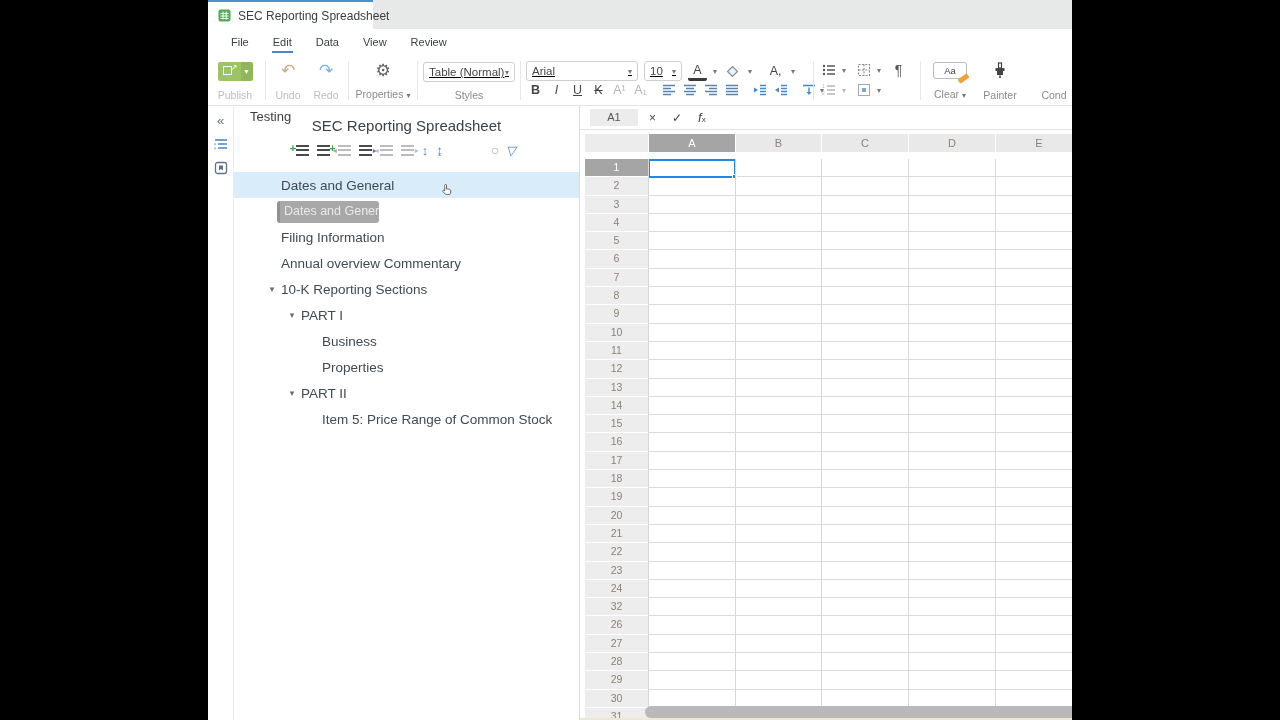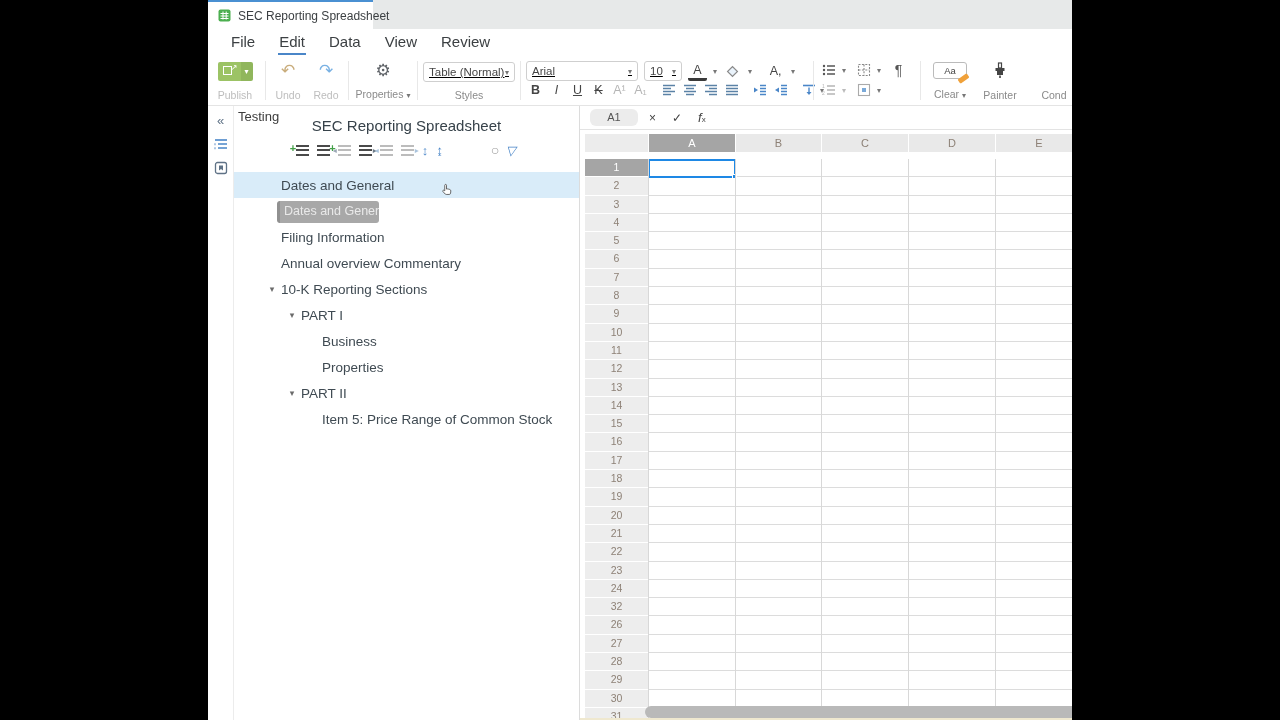--- a/index.html
+++ b/index.html
@@ -8,21 +8,21 @@
   .app { position:absolute; left:208px; top:0; width:864px; height:720px; background:#fff; overflow:hidden; }
 
   
   .tabstrip { height:29px; background:#e7e9e9; display:flex; }
   .tab { position:relative; width:165px; background:#fff; display:flex; align-items:center; gap:7px; padding:0 10px; border-top:2px solid #4a90d2; }
   .tab-ic { width:13px; height:13px; flex:0 0 auto; }
   .tab-title { font-size:12px; color:#3c4043; white-space:nowrap; }
 
   
   .menubar { height:27px; background:#fff; display:flex; align-items:center; gap:22px; padding-left:22px; }
-  .menu-item { font-size:15px; color:#3c4043; padding:3px 1px; border-bottom:2px solid transparent; }
+  .menu-item { font-size:11px; color:#3c4043; padding:3px 1px; border-bottom:2px solid transparent; }
   .menu-item.active { border-bottom-color:#4a86c8; }
 
   
   .toolbar { height:49px; background:#fff; display:flex; align-items:stretch; overflow:hidden; white-space:nowrap; }
   .sep { flex:0 0 1px; background:#e8e8e8; margin:5px 3px; }
   .tb-col { flex:0 0 auto; display:flex; flex-direction:column; align-items:center; justify-content:space-between; padding:6px 2px 4px; }
   .tb-label { font-size:10.5px; color:#8a8a8a; line-height:11px; white-space:nowrap; }
   .tb-label.dim { color:#bdbdbd; }
   .caret { font-size:8px; color:#777; }
   .caret.dim { color:#bbb; }
@@ -77,27 +77,27 @@
   .tree-item { display:flex; align-items:center; height:26px; font-size:13.5px; color:#3f4a52; }
   .tree-item.lvl0 { padding-left:47px; }
   .tree-item.lvl1 { padding-left:67px; }
   .tree-item.lvl2 { padding-left:88px; }
   .tree-item.sel { background:#d9ecf9; }
   .tree-item .tcaret { width:18px; margin-left:-18px; text-align:center; font-size:9px; color:#6b6b6b; }
   .tree-item.placeholder { background:transparent; }
 
   .ghost { position:absolute; left:43px; top:95px; width:102px; height:22px; background:#a8a8a8; border-left:3px solid #909090; border-radius:3px; overflow:hidden; }
   .ghost-label { display:block; padding:3px 0 0 4px; font-size:12.5px; color:#e9e9e9; white-space:nowrap; }
-  .ghost-overlay { position:absolute; left:4px; top:3px; font-size:13px; color:#3d3d3d; }
+  .ghost-overlay { position:absolute; left:16px; top:3px; font-size:13px; color:#3d3d3d; }
   .hand-cursor { position:absolute; left:206px; top:76px; }
 
   
   .grid { position:relative; flex:1 1 auto; overflow:hidden; background:#fff; }
   .fbar { height:24px; border-bottom:1px solid #e3e3e3; display:flex; align-items:center; gap:6px; padding-left:10px; }
-  .namebox { width:48px; height:17px; background:#ececec; border-radius:6px; font-size:11px; color:#555; text-align:center; line-height:17px; }
+  .namebox { width:48px; height:17px; background:#ececec; border-radius:0; font-size:11px; color:#555; text-align:center; line-height:17px; }
   .fbar-ic { font-size:12px; color:#444; padding:0 5px; }
   .fx { display:inline-block; font-size:8px; color:#444; }
   .fx::first-letter { font-size:13px; font-style:italic; }
 
   .chead { display:flex; margin-top:4px; height:18px; }
   .hcell { background:#e9e9e9; margin-right:1px; font-size:11px; color:#8d8176; text-align:center; line-height:18px; flex:0 0 auto; }
   .hcell.corner { width:63px; margin-left:5px; background:#ececec; }
   .hcell.sel { background:#a5a5a5; color:#fff; }
 
   .gbody { display:flex; margin-top:7px; }

